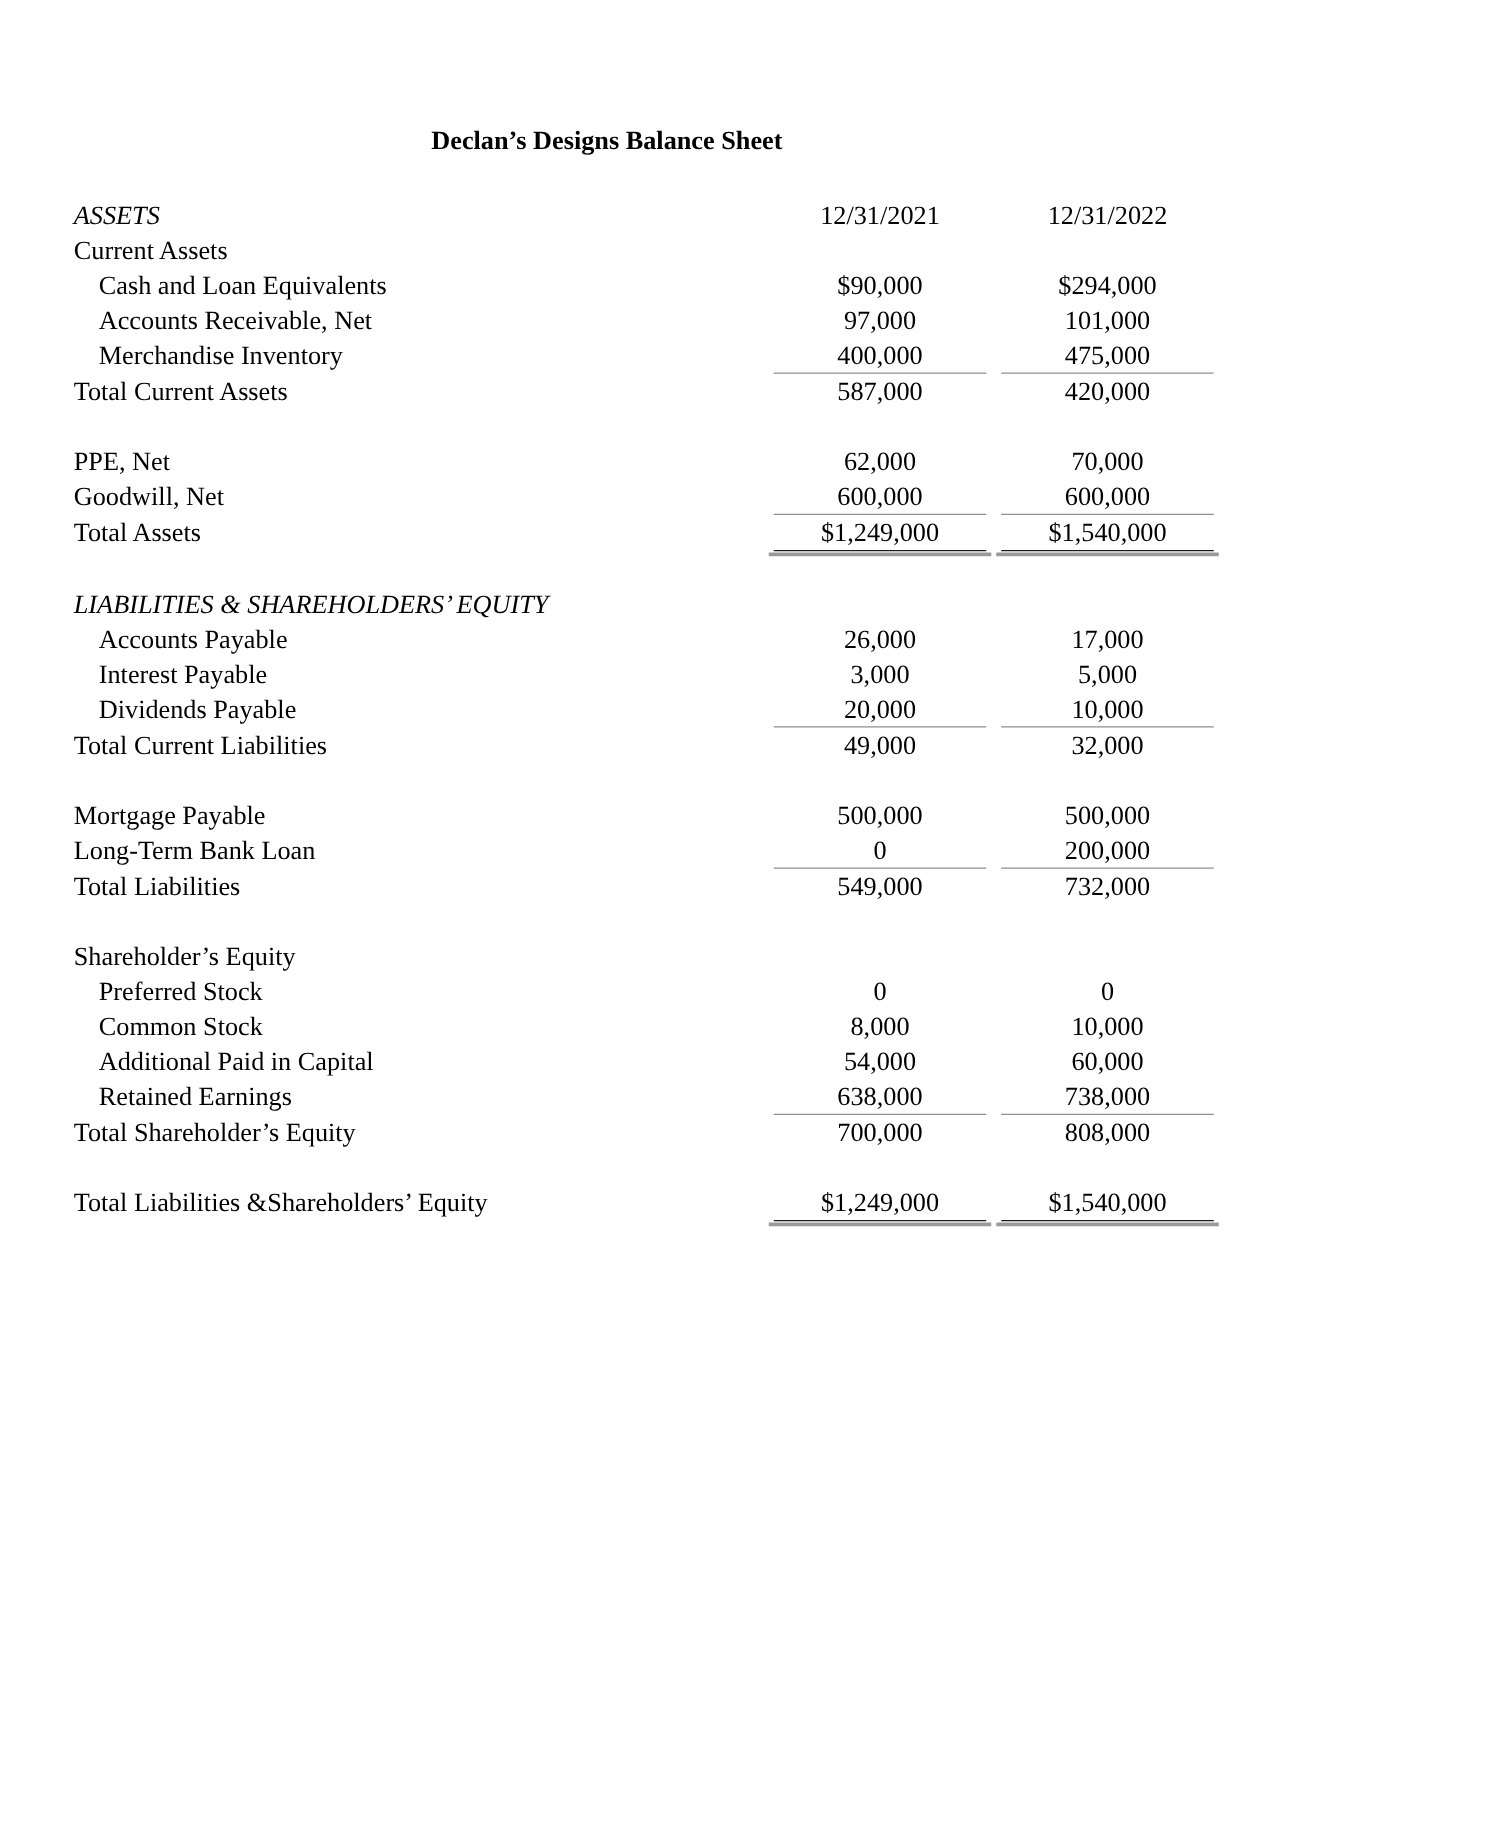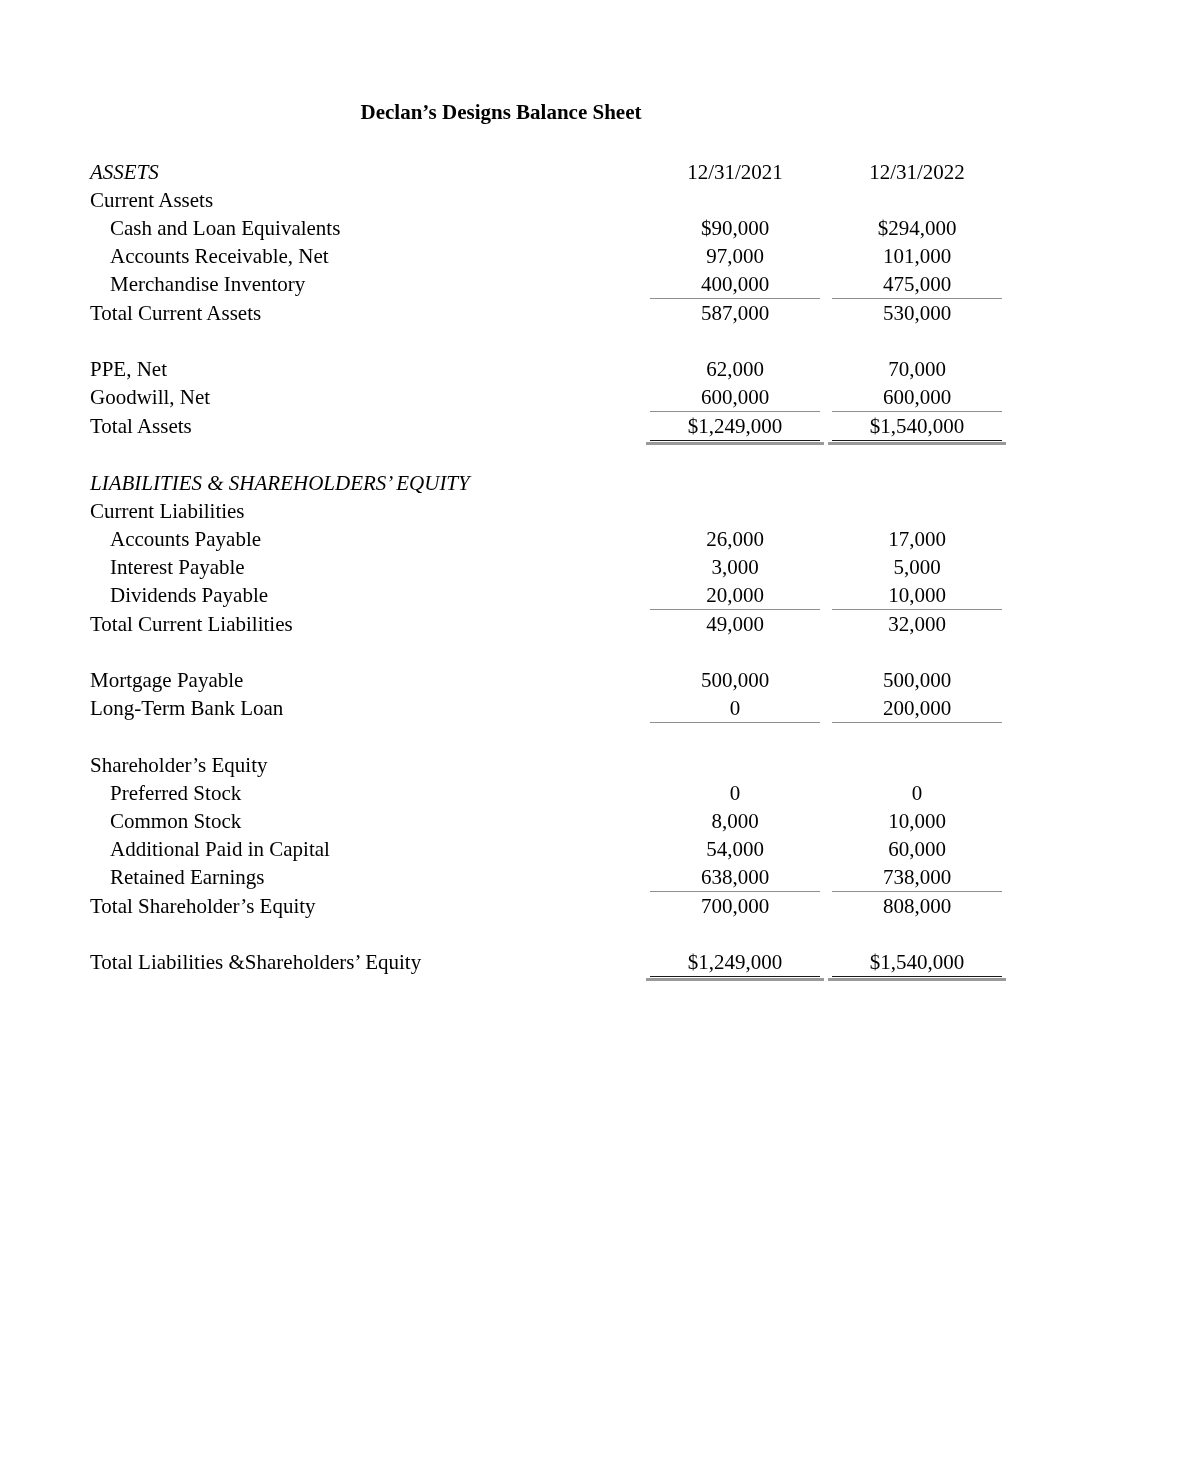--- a/index.html
+++ b/index.html
@@ -8,21 +8,21 @@
     background: #ffffff;
   }
   body {
     width: 1198px;
     min-height: 1474px;
     font-family: "Liberation Serif", "DejaVu Serif", serif;
     font-size: 21px;
     color: #000000;
   }
   .sheet {
-    padding: 98px 90px 0 90px;
+    padding: 98px 90px 0 59px;
     box-sizing: border-box;
     width: 1002px;
   }
   .title {
     text-align: center;
     font-weight: bold;
     margin-bottom: 32px;
     line-height: 28px;
   }
   .table {
@@ -99,21 +99,21 @@
         <div class="cell value">101,000</div>
       </div>
       <div class="row">
         <div class="cell label indent">Merchandise Inventory</div>
         <div class="cell value rule-single">400,000</div>
         <div class="cell value rule-single">475,000</div>
       </div>
       <div class="row">
         <div class="cell label">Total Current Assets</div>
         <div class="cell value">587,000</div>
-        <div class="cell value">530,000</div>
+        <div class="cell value">420,000</div>
       </div>
       <div class="row spacer"></div>
       <div class="row">
         <div class="cell label">PPE, Net</div>
         <div class="cell value">62,000</div>
         <div class="cell value">70,000</div>
       </div>
       <div class="row">
         <div class="cell label">Goodwill, Net</div>
         <div class="cell value rule-single">600,000</div>
@@ -124,25 +124,20 @@
         <div class="cell value bold rule-double">$1,249,000</div>
         <div class="cell value bold rule-double">$1,540,000</div>
       </div>
       <div class="row spacer"></div>
       <div class="row">
         <div class="cell label bold italic">LIABILITIES &amp; SHAREHOLDERS’ EQUITY</div>
         <div class="cell value"></div>
         <div class="cell value"></div>
       </div>
       <div class="row">
-        <div class="cell label">Current Liabilities</div>
-        <div class="cell value"></div>
-        <div class="cell value"></div>
-      </div>
-      <div class="row">
         <div class="cell label indent">Accounts Payable</div>
         <div class="cell value">26,000</div>
         <div class="cell value">17,000</div>
       </div>
       <div class="row">
         <div class="cell label indent">Interest Payable</div>
         <div class="cell value">3,000</div>
         <div class="cell value">5,000</div>
       </div>
       <div class="row">
@@ -158,20 +153,25 @@
       <div class="row spacer"></div>
       <div class="row">
         <div class="cell label">Mortgage Payable</div>
         <div class="cell value">500,000</div>
         <div class="cell value">500,000</div>
       </div>
       <div class="row">
         <div class="cell label">Long-Term Bank Loan</div>
         <div class="cell value rule-single">0</div>
         <div class="cell value rule-single">200,000</div>
+      </div>
+      <div class="row">
+        <div class="cell label">Total Liabilities</div>
+        <div class="cell value">549,000</div>
+        <div class="cell value">732,000</div>
       </div>
       <div class="row spacer"></div>
       <div class="row">
         <div class="cell label">Shareholder’s Equity</div>
         <div class="cell value"></div>
         <div class="cell value"></div>
       </div>
       <div class="row">
         <div class="cell label indent">Preferred Stock</div>
         <div class="cell value">0</div>

